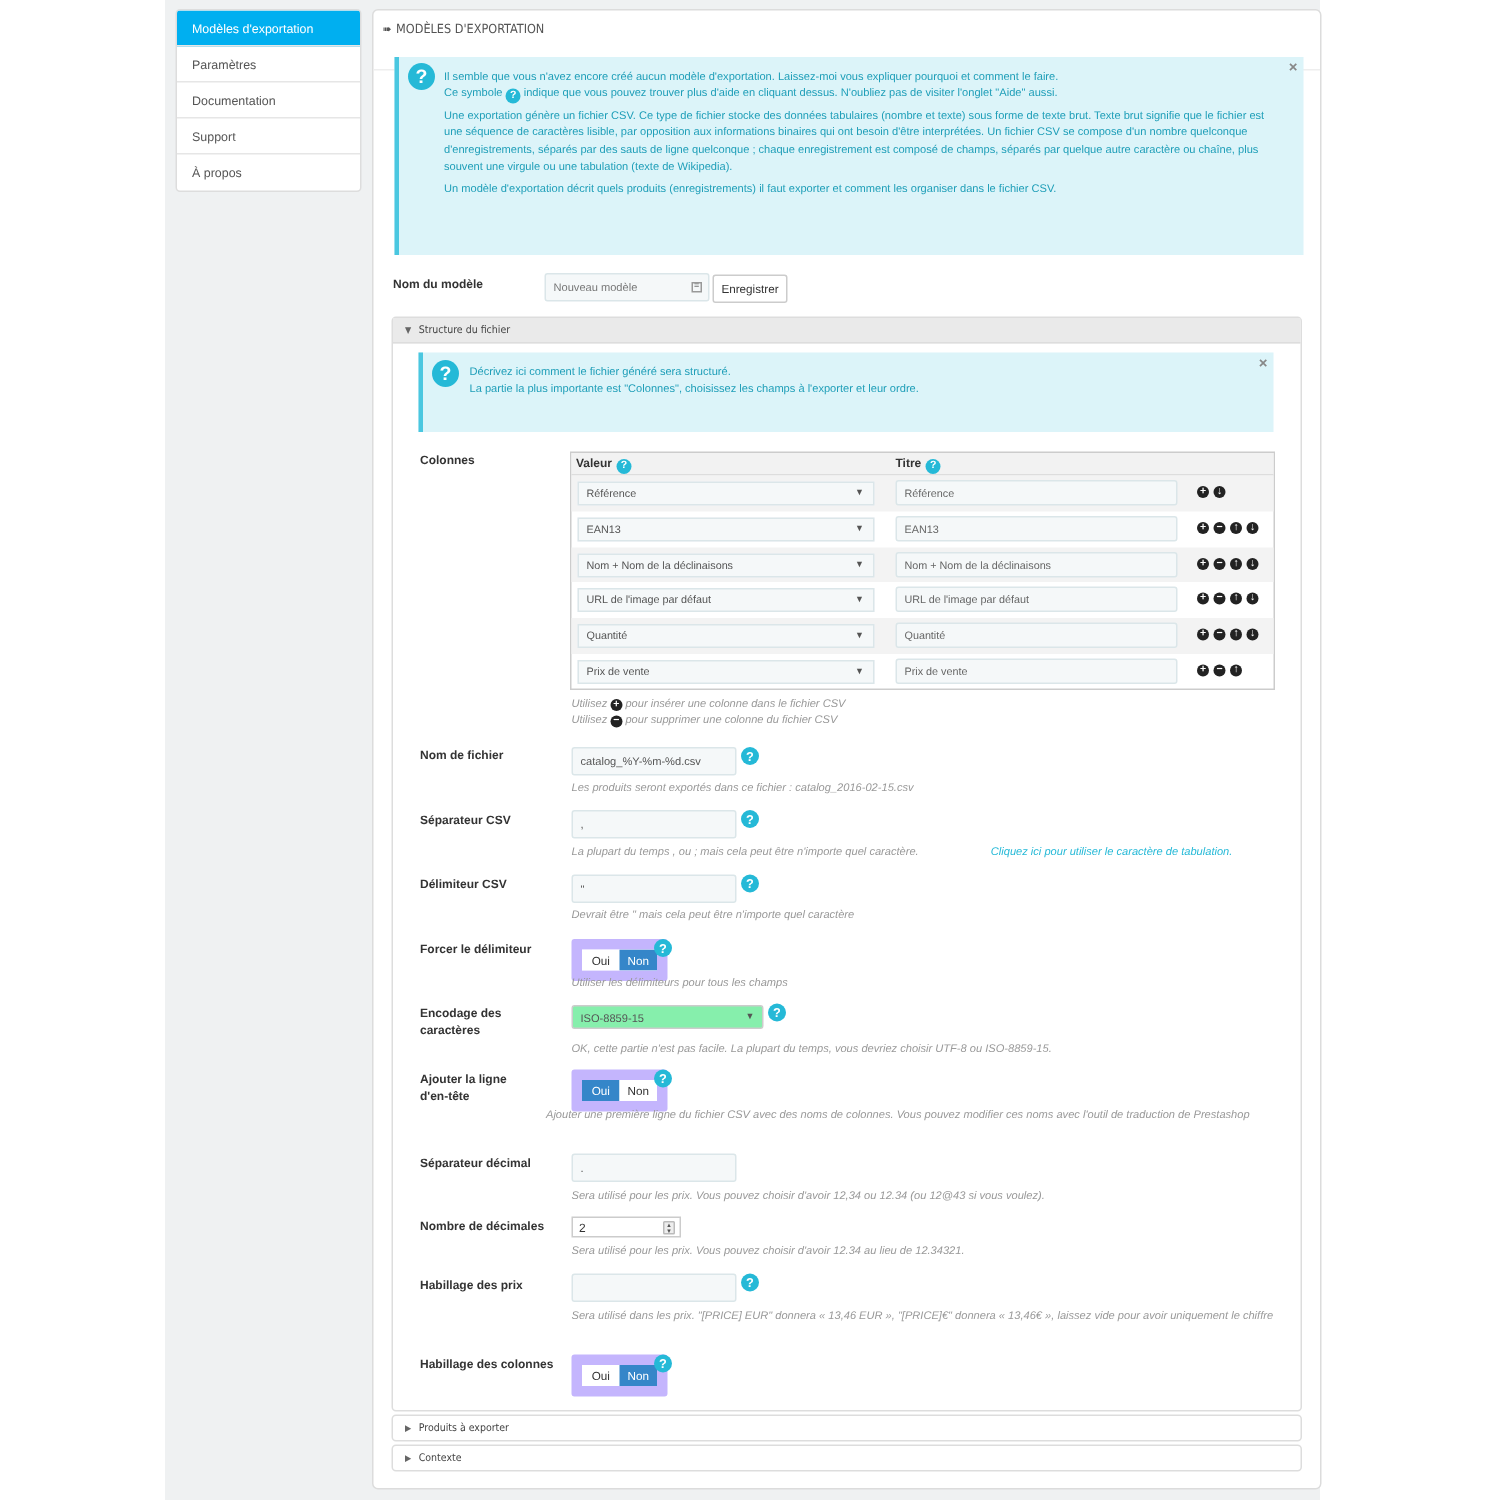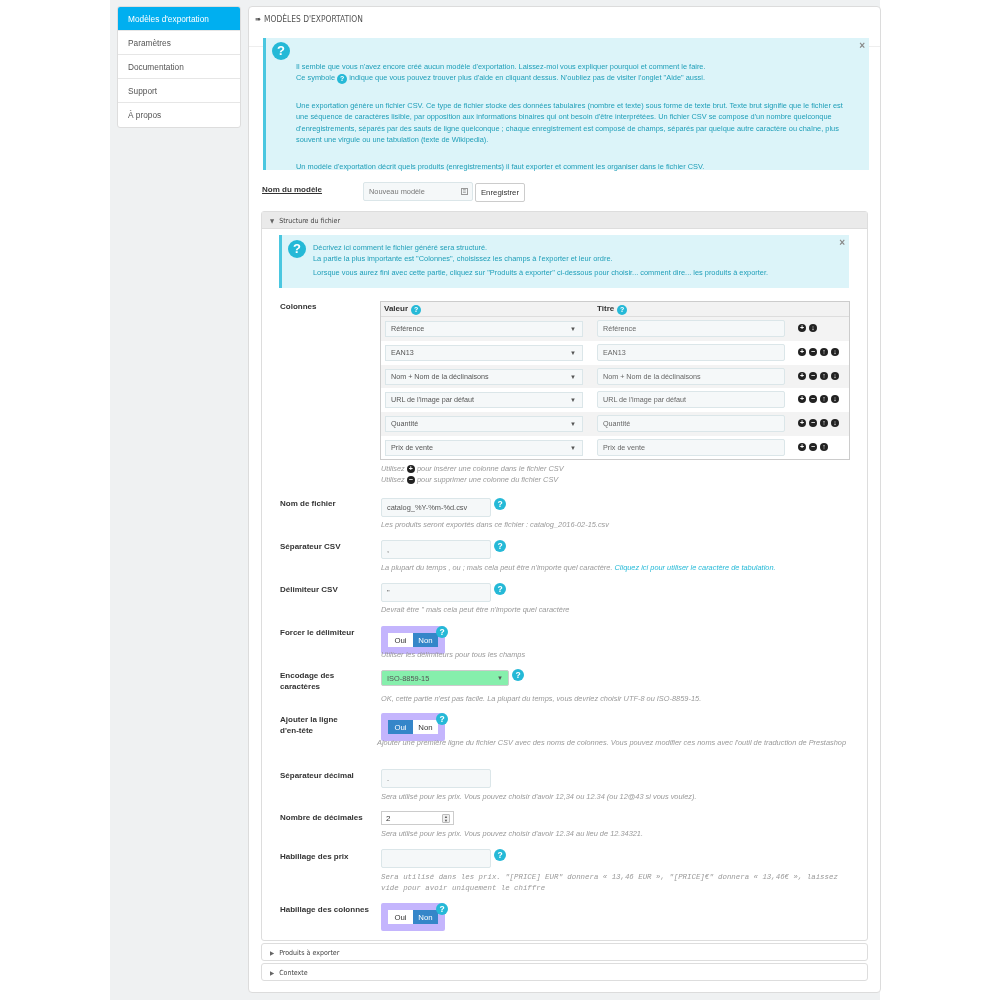--- a/index.html
+++ b/index.html
@@ -15,31 +15,31 @@
 
   
   .panel { position: absolute; left: 248px; top: 6px; width: 633px; height: 987px; background: #fff; border: 1px solid #dcdcdc; border-radius: 4px; }
   .panel-heading { height: 40px; line-height: 24px; padding-left: 6px; font-family: "DejaVu Sans Condensed", "DejaVu Sans", sans-serif; font-size: 8.4px; color: #555; border-bottom: 1px solid #eee; text-transform: uppercase; letter-spacing: 0; }
   .panel-heading .hicon { display: inline-block; font-size: 8px; margin-right: 3px; }
 
   
   .alert { position: absolute; background: #dcf4f9; border-left: 3px solid #4ac7e0; color: #1e9eb8; font-size: 7.4px; line-height: 11.2px; }
   .alert .qicon { position: absolute; left: 6px; top: 4px; width: 18px; height: 18px; border-radius: 50%; background: #25b9d7; color: #fff; font-weight: bold; font-size: 13px; line-height: 18px; text-align: center; }
   .alert .close { position: absolute; right: 4px; top: 2px; color: #888; font-size: 10px; font-weight: bold; cursor: pointer; }
-  .alert p { margin-bottom: 4px; margin-top: 16px; }
+  .alert p { margin-bottom: 4px; }
   .alert .inline-q { display: inline-block; width: 10px; height: 10px; border-radius: 50%; background: #25b9d7; color: #fff; font-weight: bold; font-size: 7px; line-height: 10px; text-align: center; vertical-align: -1px; }
 
   .alert-main { left: 263px; top: 38px; width: 606px; height: 132px; padding: 7px 16px 0 30px; }
   .alert-sub { left: 279px; top: 235px; width: 570px; height: 53px; padding: 7px 16px 0 31px; }
 
   
   .lbl { position: absolute; font-weight: bold; color: #333; font-size: 8px; line-height: 11px; }
   .inp { position: absolute; background: #f5f8f9; border: 1px solid #dbe6e9; border-radius: 2px; font-size: 7.4px; color: #555; padding-left: 5px; display: flex; align-items: center; }
   .help { position: absolute; font-style: italic; color: #999; font-size: 7.4px; line-height: 10.5px; }
-  .help a { color: #25b9d7; text-decoration: none; }
+  .help a { color: #25b9d7; text-decoration: none; margin-left: 46px; }
   .qbtn { position: absolute; width: 12px; height: 12px; border-radius: 50%; background: #25b9d7; color: #fff; font-weight: bold; font-size: 8.5px; line-height: 12px; text-align: center; cursor: pointer; }
 
   .btn { position: absolute; background: #fff; border: 1px solid #ccc; border-radius: 2px; font-size: 7.8px; color: #333; display: flex; align-items: center; justify-content: center; cursor: pointer; }
 
   
   .section { position: absolute; left: 261px; width: 607px; border: 1px solid #ddd; border-radius: 3px; background: #fff; }
   .section-head { height: 17px; line-height: 17px; padding-left: 8px; font-family: "DejaVu Sans Condensed", "DejaVu Sans", sans-serif; font-size: 7px; color: #444; cursor: pointer; }
   .section-head .caret { display: inline-block; font-size: 6px; margin-right: 5px; color: #666; }
   .section.open .section-head { background: #eaeaea; border-bottom: 1px solid #ddd; }
 
@@ -90,39 +90,38 @@
 
 <div class="alert alert-main">
   <div class="qicon">?</div>
   <div class="close">×</div>
   <p style="margin-bottom:2px"><span>Il semble que vous n'avez encore créé aucun modèle d'exportation. Laissez-moi vous expliquer pourquoi et comment le faire.</span><br>
     <span>Ce symbole</span> <span class="inline-q">?</span> <span>indique que vous pouvez trouver plus d'aide en cliquant dessus. N'oubliez pas de visiter l'onglet "Aide" aussi.</span></p>
   <p>Une exportation génère un fichier CSV. Ce type de fichier stocke des données tabulaires (nombre et texte) sous forme de texte brut. Texte brut signifie que le fichier est une séquence de caractères lisible, par opposition aux informations binaires qui ont besoin d'être interprétées. Un fichier CSV se compose d'un nombre quelconque d'enregistrements, séparés par des sauts de ligne quelconque ; chaque enregistrement est composé de champs, séparés par quelque autre caractère ou chaîne, plus souvent une virgule ou une tabulation (texte de Wikipedia).</p>
   <p>Un modèle d'exportation décrit quels produits (enregistrements) il faut exporter et comment les organiser dans le fichier CSV.</p>
 </div>
 
-<div class="lbl" style="left:262px;top:184px;text-decoration:underline;">Nom du modèle</div>
+<div class="lbl" style="left:262px;top:184px;">Nom du modèle</div>
 <div class="inp" style="left:363px;top:182px;width:110px;height:19px;color:#777;">
   <span>Nouveau modèle</span>
   <span style="position:absolute;right:4px;font-size:6px;border:1px solid #999;width:7px;height:7px;line-height:5px;text-align:center;">≡</span>
 </div>
 <div class="btn" style="left:475px;top:183px;width:50px;height:19px;">Enregistrer</div>
 
 <div class="section open" style="top:211px;height:730px;">
   <div class="section-head">
     <span class="caret">▼</span><span>Structure du fichier</span>
   </div>
 </div>
 
 <div class="alert alert-sub">
   <div class="qicon" style="left:6px;top:5px;">?</div>
   <div class="close">×</div>
   <div>Décrivez ici comment le fichier généré sera structuré.</div>
   <div>La partie la plus importante est "Colonnes", choisissez les champs à l'exporter et leur ordre.</div>
-  <div style="margin-top:3px">Lorsque vous aurez fini avec cette partie, cliquez sur "Produits à exporter" ci-dessous pour choisir... comment dire... les produits à exporter.</div>
 </div>
 
 <div class="lbl" style="left:280px;top:301px;">Colonnes</div>
 <div class="coltable">
   <div class="thead">
     <span class="h" style="left:3px;"><span>Valeur</span><span class="qs">?</span></span>
     <span class="h" style="left:216px;"><span>Titre</span><span class="qs">?</span></span>
   </div>
   <div>
     <div class="row">
@@ -219,37 +218,37 @@
   </div>
 <div class="qbtn" style="left:512px;top:669px;">?</div>
 <div class="help" style="left:381px;top:694px;">OK, cette partie n'est pas facile. La plupart du temps, vous devriez choisir UTF-8 ou ISO-8859-15.</div>
 
 <div class="lbl" style="left:280px;top:714px;"><span>Ajouter la ligne</span><br><span>d'en-tête</span></div>
 <div class="toggle" style="left:381px;top:713px;">
   <span class="on">Oui</span>
   <span>Non</span>
 </div>
 <div class="qbtn" style="left:436px;top:713px;">?</div>
-<div class="help" style="left:377px;top:738px;width:470px;">Ajouter une première ligne du fichier CSV avec des noms de colonnes. Vous pouvez modifier ces noms avec l'outil de traduction de Prestashop</div>
+<div class="help" style="left:364px;top:738px;width:470px;">Ajouter une première ligne du fichier CSV avec des noms de colonnes. Vous pouvez modifier ces noms avec l'outil de traduction de Prestashop</div>
 
 <div class="lbl" style="left:280px;top:770px;">Séparateur décimal</div>
 <div class="inp" style="left:381px;top:769px;width:110px;height:19px;">.</div>
 <div class="help" style="left:381px;top:792px;">Sera utilisé pour les prix. Vous pouvez choisir d'avoir 12,34 ou 12.34 (ou 12@43 si vous voulez).</div>
 
 <div class="lbl" style="left:280px;top:812px;">Nombre de décimales</div>
 <div class="spin" style="left:381px;top:811px;width:73px;height:14px;">
   <span>2</span>
   <span class="spinbtn">▲<br>▼</span>
 </div>
 <div class="help" style="left:381px;top:829px;">Sera utilisé pour les prix. Vous pouvez choisir d'avoir 12.34 au lieu de 12.34321.</div>
 
 <div class="lbl" style="left:280px;top:851px;">Habillage des prix</div>
 <div class="inp" style="left:381px;top:849px;width:110px;height:19px;"></div>
 <div class="qbtn" style="left:494px;top:849px;">?</div>
-<div class="help" style="left:381px;top:872px;width:470px;font-family:Liberation Mono, monospace;">Sera utilisé dans les prix. "[PRICE] EUR" donnera « 13,46 EUR », "[PRICE]€" donnera « 13,46€ », laissez vide pour avoir uniquement le chiffre</div>
+<div class="help" style="left:381px;top:872px;width:470px;">Sera utilisé dans les prix. "[PRICE] EUR" donnera « 13,46 EUR », "[PRICE]€" donnera « 13,46€ », laissez vide pour avoir uniquement le chiffre</div>
 
 <div class="lbl" style="left:280px;top:904px;">Habillage des colonnes</div>
 <div class="toggle" style="left:381px;top:903px;">
   <span>Oui</span>
   <span class="on">Non</span>
 </div>
 <div class="qbtn" style="left:436px;top:903px;">?</div>
 
 <div class="section" style="top:943px;height:18px;">
   <div class="section-head">

